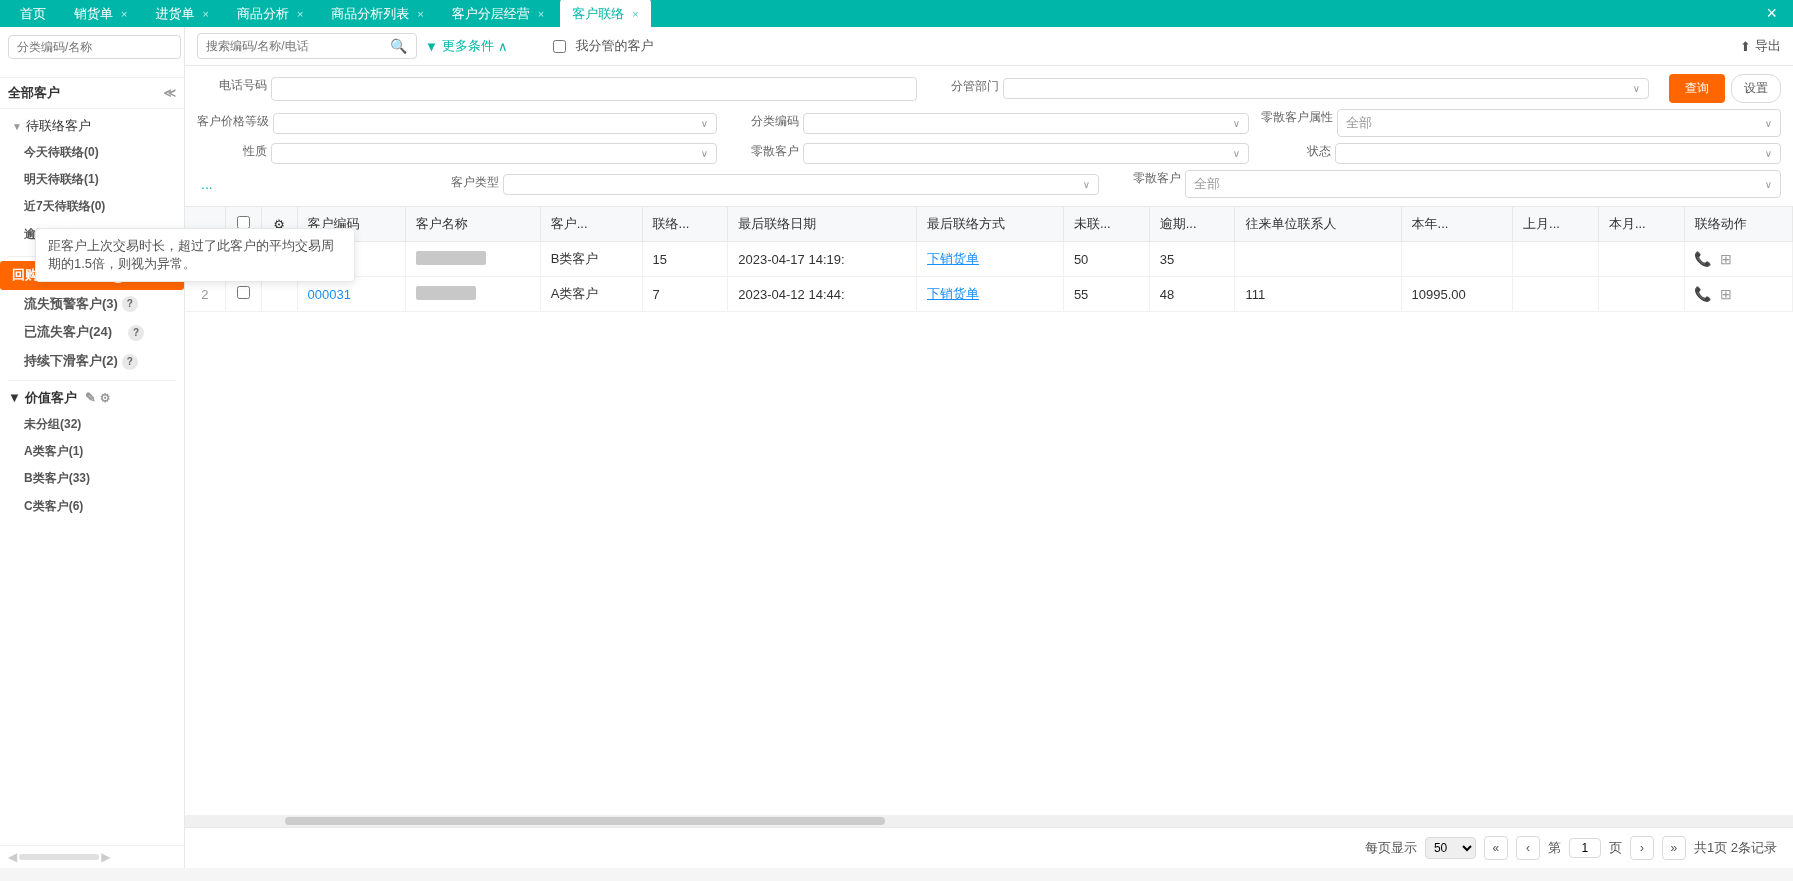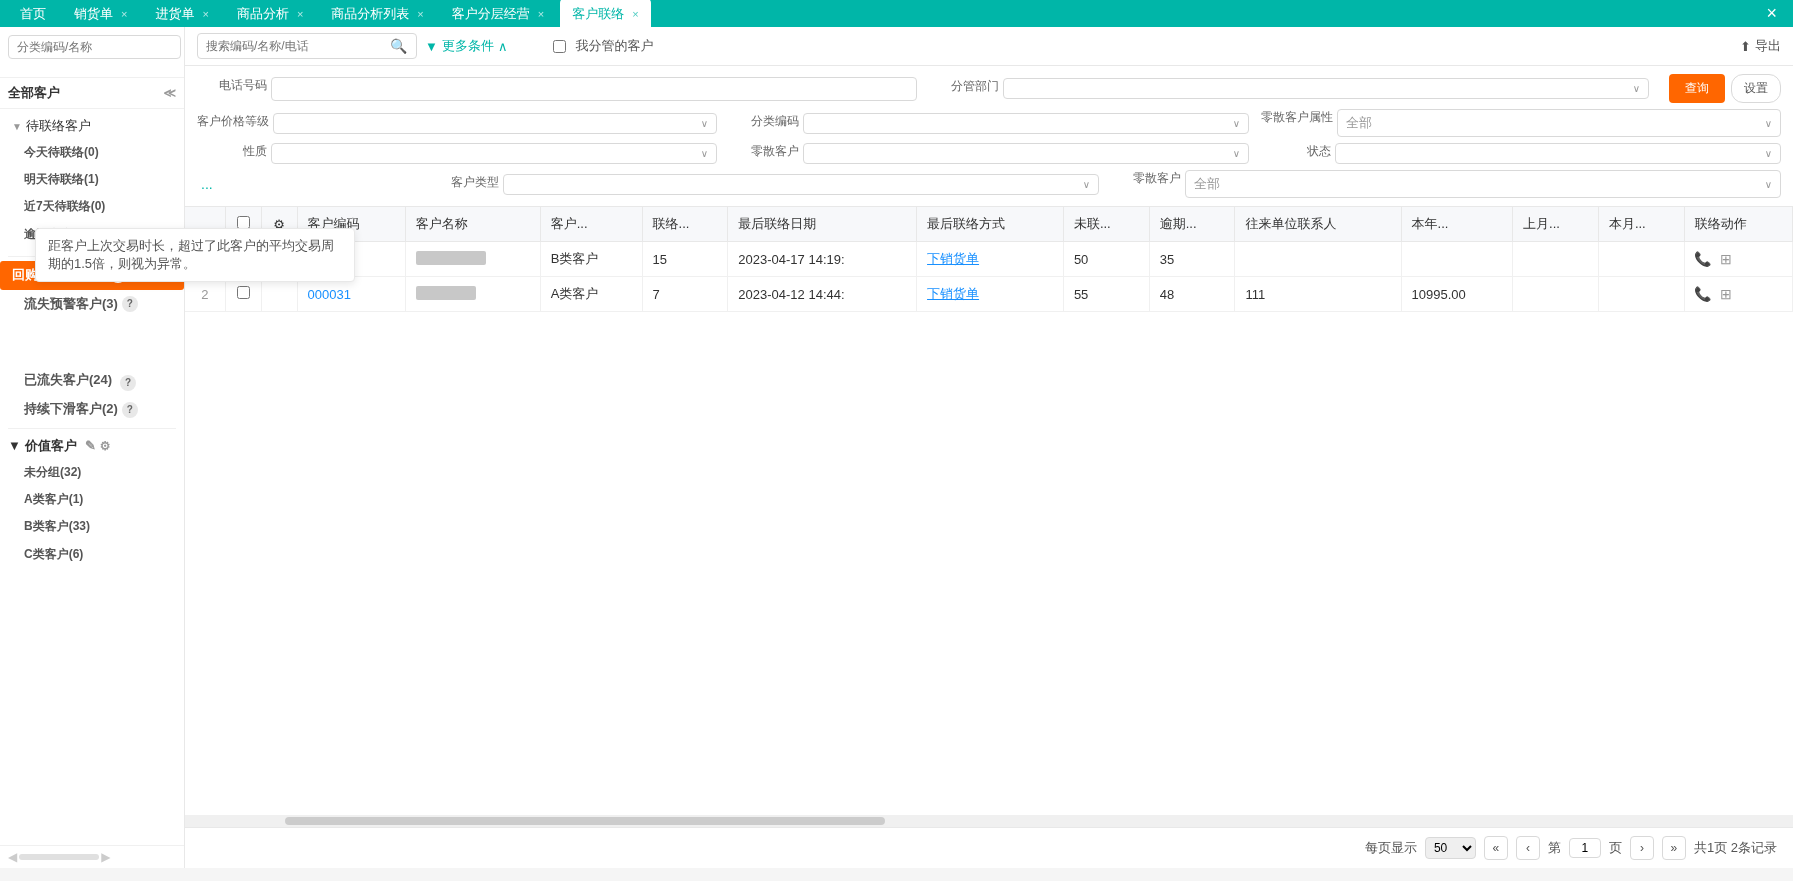--- a/index.html
+++ b/index.html
@@ -283,21 +283,21 @@
     <div class="sidebar-divider"></div>
 
     <div class="sidebar-item active-bg" style="background:#ff6600;color:#fff;padding:4px 12px;border-radius:3px;display:flex;align-items:center;gap:4px;">
       <span>回购异常客户(2)</span>
       <span style="background:#fff;color:#ff6600;border-radius:50%;width:16px;height:16px;font-size:10px;display:flex;align-items:center;justify-content:center;">?</span>
     </div>
     <div class="sidebar-item" style="display:flex;align-items:center;gap:4px;">
       <span>流失预警客户(3)</span>
       <span style="background:#e8e8e8;color:#666;border-radius:50%;width:16px;height:16px;font-size:10px;display:flex;align-items:center;justify-content:center;">?</span>
     </div>
-    <div class="sidebar-item" style="display:flex;align-items:flex-end;gap:8px;margin-top:48px;">
+    <div class="sidebar-item" style="display:flex;align-items:center;gap:16px;">
       <span>已流失客户(24)</span>
       <span style="background:#e8e8e8;color:#666;border-radius:50%;width:16px;height:16px;font-size:10px;display:flex;align-items:center;justify-content:center;">?</span>
     </div>
     <div class="sidebar-item" style="display:flex;align-items:center;gap:4px;">
       <span>持续下滑客户(2)</span>
       <span style="background:#e8e8e8;color:#666;border-radius:50%;width:16px;height:16px;font-size:10px;display:flex;align-items:center;justify-content:center;">?</span>
     </div>
 
     <div class="sidebar-divider"></div>
 

